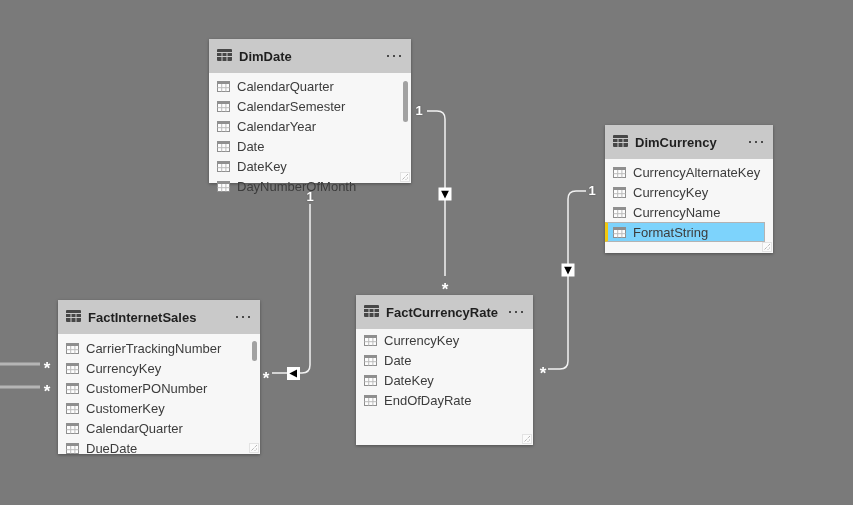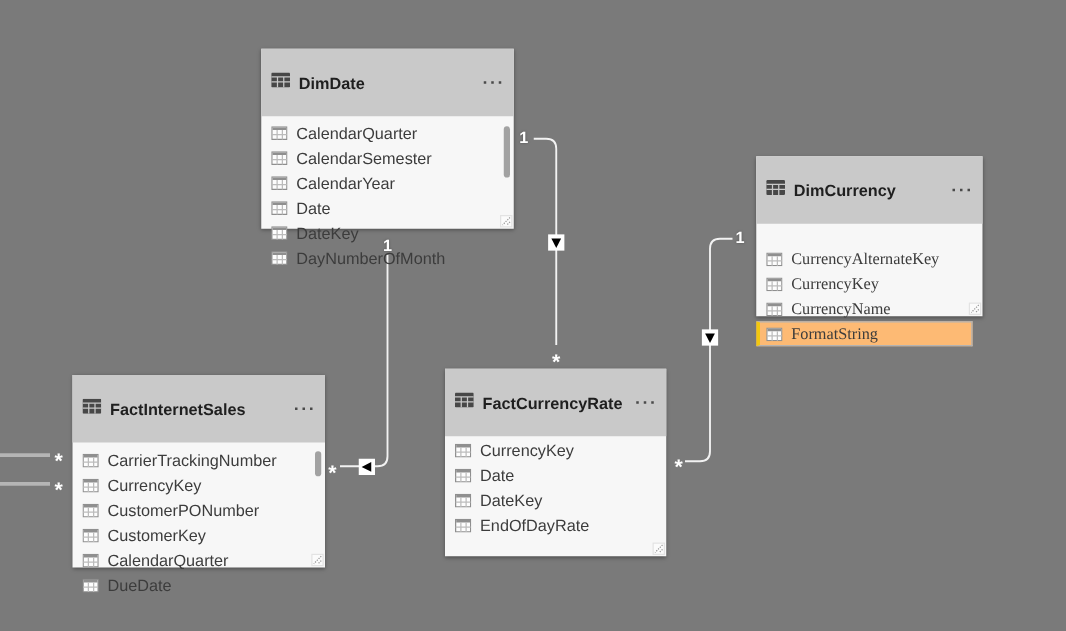--- a/index.html
+++ b/index.html
@@ -9,58 +9,58 @@
     font-family:"Liberation Sans", sans-serif;
   }
   #canvas{position:absolute;inset:0;}
   svg.overlay{position:absolute;left:0;top:0;z-index:1;}
   .table-card{
     position:absolute;z-index:2;background:#f7f7f7;
     box-shadow:0 1px 3px rgba(0,0,0,.35);
   }
   .card-header{
     height:26px;background:#c9c9c9;display:flex;align-items:center;
-    gap:7px;padding:14px 8px;cursor:pointer;
+    gap:7px;padding:4px 8px;cursor:pointer;
   }
   .tbl-name{font-weight:bold;font-size:13px;color:#1f1f1f;flex:1;white-space:nowrap;overflow:hidden;}
   .dots{display:flex;gap:4px;align-items:center;padding:2px;}
   .dots i{width:2px;height:2px;background:#4a4a4a;display:block;}
   .card-body{position:relative;height:calc(100% - 26px);overflow:hidden;}
   .frow{
     height:20px;display:flex;align-items:center;gap:7px;padding:0 8px;
     font-size:13px;color:#3c3c3c;white-space:nowrap;box-sizing:border-box;
   }
   .frow .ficon{display:flex;flex:0 0 auto;}
   .frow.selected{
-    background:#fdba74;border:1px solid #b3b3b3;border-left:3px solid #f2c80f;
+    background:#7dd3fc;border:1px solid #b3b3b3;border-left:3px solid #f2c80f;
     margin-right:8px;padding-left:5px;
   }
   .vthumb{position:absolute;width:5px;border-radius:3px;background:#a2a2a2;right:3px;z-index:3;}
   .resize{
     position:absolute;right:1px;bottom:1px;width:10px;height:10px;
     background:#fbfbfb;border:1px solid #e3e3e3;box-sizing:border-box;
     display:flex;align-items:center;justify-content:center;cursor:nwse-resize;
   }
   .marker{position:absolute;z-index:3;color:#fff;pointer-events:none;}
   .marker-one{font-size:13px;font-weight:bold;transform:translate(-50%,-50%);text-shadow:0 0 2px rgba(0,0,0,.35);}
   .marker-many{font-size:17px;font-weight:bold;line-height:1;transform:translate(-50%,-22%);}
   
   #one-1{left:310px;top:196px;}  #many-1{left:266px;top:374px;}
   #one-2{left:419px;top:110px;}  #many-2{left:445px;top:285px;}
   #one-3{left:592px;top:190px;}  #many-3{left:543px;top:369px;}
   #many-4{left:47px;top:364px;}  #many-5{left:47px;top:387px;}
   
   #tbl-dimdate{left:209px;top:39px;width:202px;height:144px;}
   #tbl-factinternetsales{left:58px;top:300px;width:202px;height:154px;}
   #tbl-factcurrencyrate{left:356px;top:295px;width:177px;height:150px;}
-  #tbl-dimcurrency{left:605px;top:125px;width:181px;height:128px;}
+  #tbl-dimcurrency{left:605px;top:125px;width:168px;height:128px;}
   #tbl-dimdate .card-body{padding-top:3px;}
   #tbl-factinternetsales .card-body{padding-top:4px;}
   #tbl-factcurrencyrate .card-body{padding-top:1px;}
-  #tbl-dimcurrency .card-body{padding-top:18px;font-family:Liberation Serif, serif;}
+  #tbl-dimcurrency .card-body{padding-top:3px;}
 </style>
 </head>
 <body>
 
 <div id="canvas">
 
   <svg class="overlay" width="853" height="505" viewBox="0 0 853 505">
     <path d="M310 204 L310 365 Q310 373 302 373 L272 373" fill="none" stroke="#f2f2f2" stroke-width="1.5"></path>
     <path d="M427 111 L437 111 Q445 111 445 119 L445 276" fill="none" stroke="#f2f2f2" stroke-width="1.5"></path>
     <path d="M586 191 L576 191 Q568 191 568 199 L568 361 Q568 369 560 369 L548 369" fill="none" stroke="#f2f2f2" stroke-width="1.5"></path>

